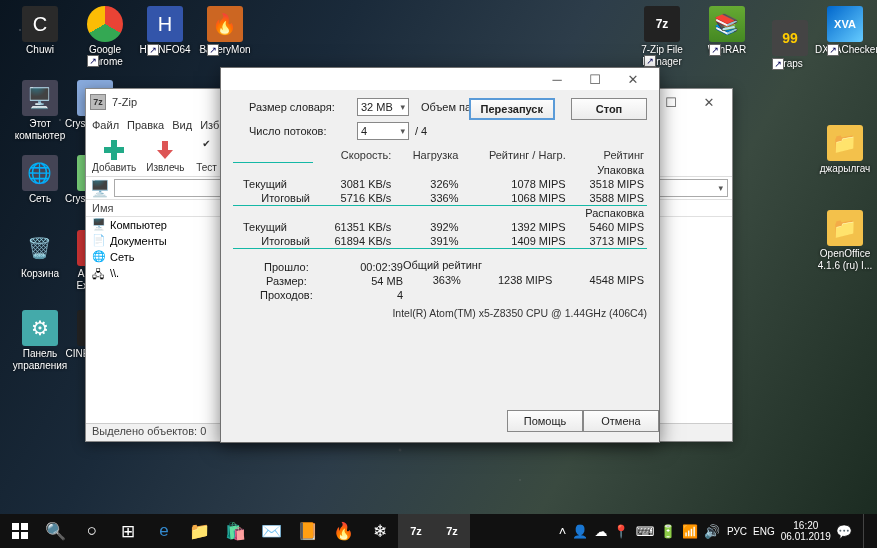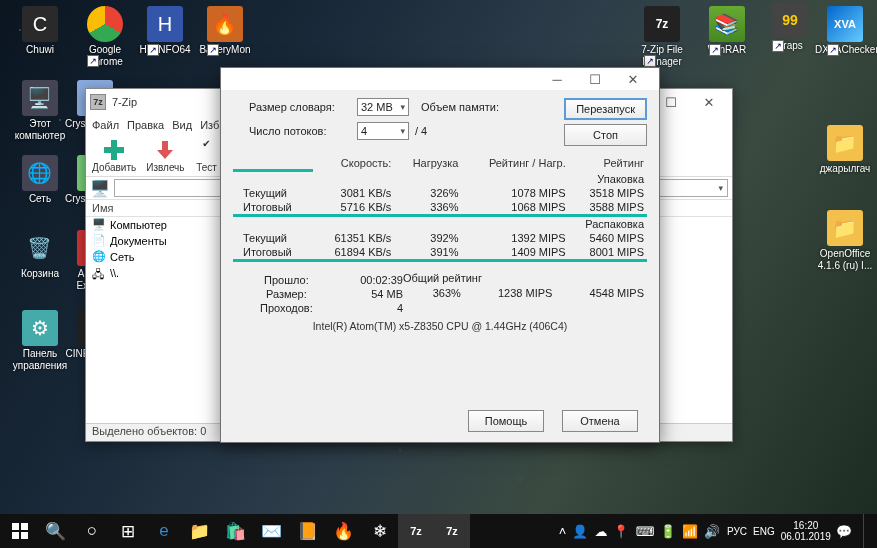--- a/index.html
+++ b/index.html
@@ -42,35 +42,35 @@
   
   .bench { position:absolute; left:220px; top:67px; width:440px; height:376px; background:#f0f0f0; border:1px solid #707070; box-shadow:0 4px 18px rgba(0,0,0,.5); font-size:11px; color:#222;}
   .bench .titlebar2 { height:22px; background:#fff;display:flex;align-items:center;padding:0 7px;color:#333;}
   .bench .body { padding:8px 12px 6px; }
   .brow { display:flex; align-items:center; margin-bottom:6px;padding-left:16px;}
   .brow label { width:108px;}
   .sel { width:52px; border:1px solid #888; height:18px; background:#fff;font-size:11px;padding:0 3px;display:flex;align-items:center;justify-content:space-between;}
   .sel .ar{font-size:9px;color:#555;}
   .memlbl{margin-left:12px;}
   .memval{margin-left:auto;width:60px;text-align:right;}
-  .actbtns{ position:absolute; right:12px; top:30px; display:flex;flex-direction:column;gap:4px;}
+  .actbtns{ position:absolute; right:12px; top:30px; display:flex;flex-direction:row;gap:16px;font-weight:bold;}
   .btn { min-width:76px;height:22px;border:1px solid #888;background:linear-gradient(#fdfdfd,#ececec);font-size:11px;display:inline-flex;align-items:center;justify-content:center;padding:0 10px;}
   .btn.hl{ border:2px solid #5a9bd8;}
-  .tbl { width:100%; border-collapse:collapse; font-size:11px;margin-top:16px;}
+  .tbl { width:100%; border-collapse:collapse; font-size:11px;margin-top:8px;}
   .tbl td,.tbl th{ padding:1px 3px; text-align:right;}
   .tbl th{font-weight:normal;color:#333;}
   .tbl .lh{text-align:left;}
-  .tbl .shead td{border-bottom:3px solid #14b8a6;}
+  .tbl .shead td{border-bottom:1px solid #14b8a6;text-align:right;}
   .secl{ font-weight:normal; text-align:left;padding-top:6px;}
   .sumrow{display:flex;gap:4px;margin-top:2px;}
   .sumrow .k{width:108px;text-align:center;}
   .sumrow .v{width:60px;text-align:right;}
-  .footer-id{ text-align:center; color:#333; font-size:10.5px; margin-top:6px;}
+  .footer-id{ text-align:right; color:#333; font-size:10.5px; margin-top:6px;}
   .footer-ver{ text-align:right; color:#333; font-size:10.5px;margin-top:2px;}
-  .bench .dlgbtns{ position:absolute; right:21px;bottom:10px;display:flex;gap:18px;padding-left:16px;}
+  .bench .dlgbtns{ position:absolute; right:0;bottom:10px;display:flex;gap:0;padding-left:16px;}
 
   
   .taskbar { position:absolute; left:0;right:0;bottom:0;height:34px;background:#111;display:flex;align-items:center;padding:0 2px;}
   .taskbar .tb { width:36px;height:34px;display:flex;align-items:center;justify-content:center;color:#fff;font-size:17px;}
   .taskbar .tb.active{background:#333;}
   .tray{margin-left:auto;display:flex;align-items:center;color:#fff;font-size:10px;gap:6px;padding-right:4px;}
   .tray .ti2{font-size:13px;}
   .clock{ text-align:center;line-height:1.1;}
   .notif{ width:8px;height:34px;border-left:1px solid #444;margin-left:4px;}
 </style>
@@ -101,21 +101,21 @@
   <div class="dicon" style="left:632px;top:6px">
       <div class="ic" style="background:#222;color:#fff;font-size:12px;font-weight:bold">7z</div>
       <span class="shortcut-arrow">↗</span>
       <span class="lbl">7-Zip File Manager</span>
     </div>
   <div class="dicon" style="left:697px;top:6px">
       <div class="ic" style="background:linear-gradient(#6a3,#482)">📚</div>
       <span class="shortcut-arrow">↗</span>
       <span class="lbl">WinRAR</span>
     </div>
-  <div class="dicon" style="left:760px;top:2px">
+  <div class="dicon" style="left:760px;top:20px">
       <div class="ic" style="background:#444;color:#ffcc00;font-size:14px;font-weight:bold">99</div>
       <span class="shortcut-arrow">↗</span>
       <span class="lbl">Fraps</span>
     </div>
   <div class="dicon" style="left:815px;top:6px">
       <div class="ic" style="background:linear-gradient(135deg,#06c,#6cf);font-size:11px;font-weight:bold">XVA</div>
       <span class="shortcut-arrow">↗</span>
       <span class="lbl">DXVAChecker</span>
     </div>
 
@@ -285,21 +285,21 @@
             <td>61351 KB/s</td>
             <td>392%</td>
             <td>1392 MIPS</td>
             <td>5460 MIPS</td>
           </tr>
       <tr class="shead">
             <td class="lh" style="padding-left:10px">Итоговый</td>
             <td>61894 KB/s</td>
             <td>391%</td>
             <td>1409 MIPS</td>
-            <td>8001 MIPS</td>
+            <td>3713 MIPS</td>
           </tr>
     </tbody>
       </table>
 
     <div style="display:flex;margin-top:10px">
       <div style="width:170px">
         <div class="sumrow">
             <span class="k">Прошло:</span>
             <span class="v">00:02:39</span>
           </div>

